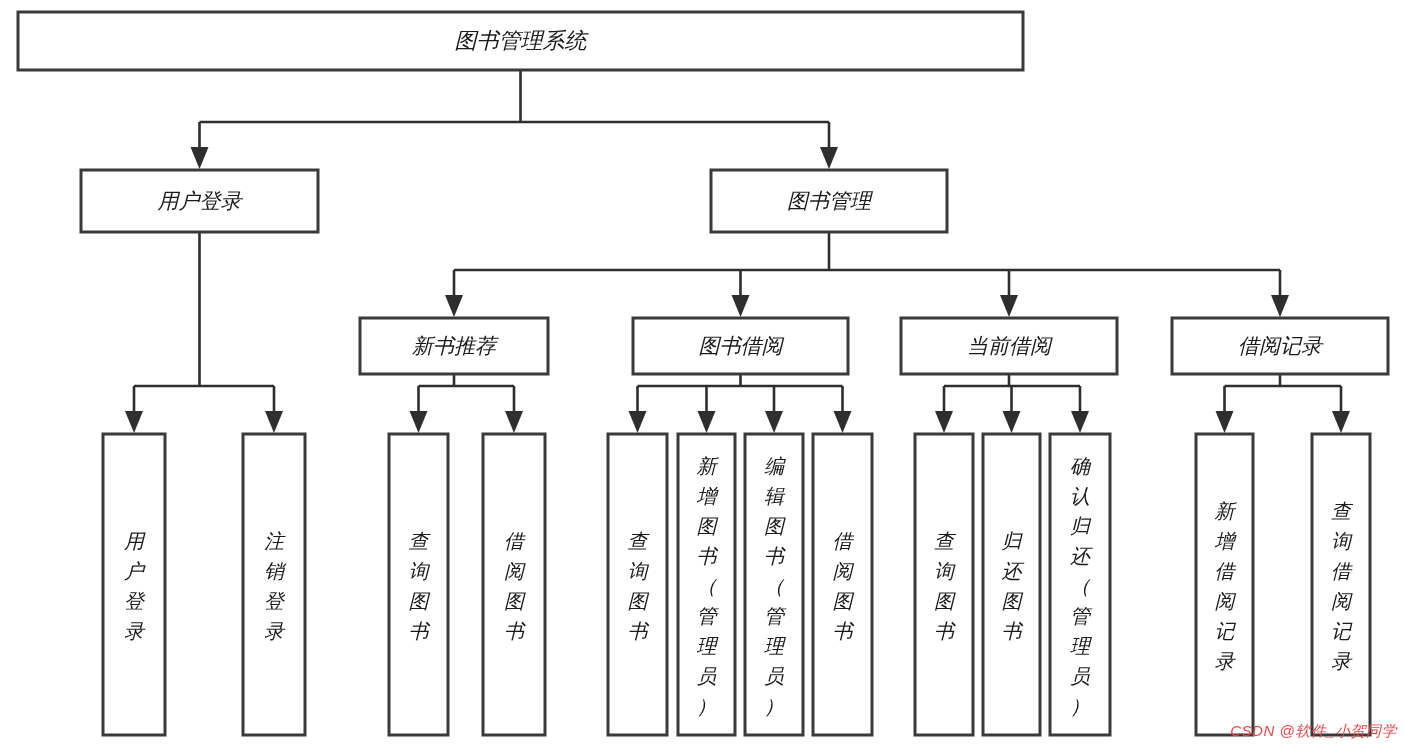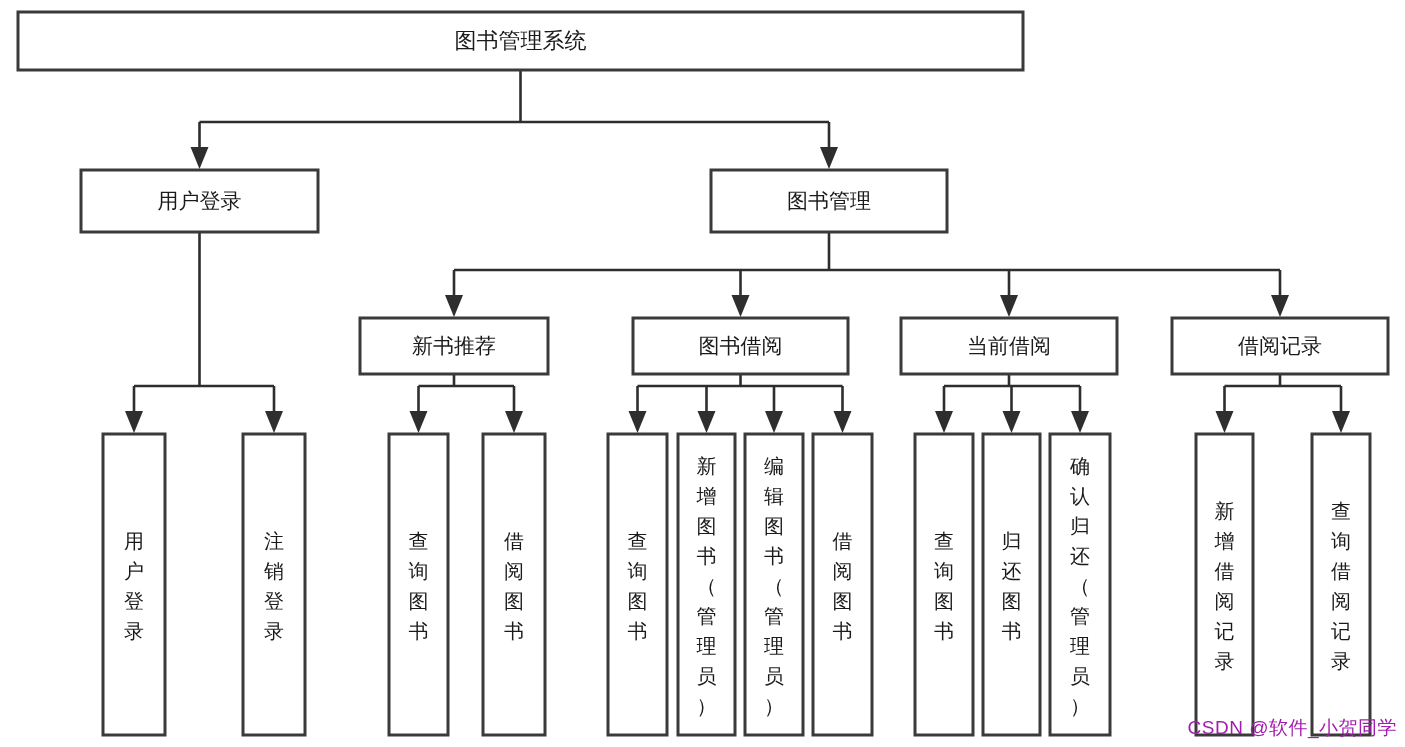--- a/index.html
+++ b/index.html
@@ -13,20 +13,21 @@
     font-family: "Liberation Sans", "DejaVu Sans", sans-serif;
     overflow: hidden;
     position: relative;
   }
   #diagram-root {
     position: absolute;
     left: 0;
     top: 0;
     width: 1405px;
     height: 747px;
+    font-style: italic;
   }
   svg.diagram {
     display: block;
     width: 1405px;
     height: 747px;
   }
   .node-box {
     fill: #ffffff;
     stroke: #3a3a3a;
     stroke-width: 3;
@@ -54,22 +55,22 @@
   }
   .arrow-head {
     fill: #2e2e2e;
     stroke: none;
   }
   .watermark {
     position: absolute;
     right: 8px;
     bottom: 6px;
     font-family: "Liberation Sans", "DejaVu Sans", sans-serif;
-    font-size: 19px;
-    color: #a21caf;
+    font-size: 15px;
+    color: #ef4444;
     letter-spacing: 0.5px;
     white-space: nowrap;
     user-select: none;
   }
 </style>
 </head>
 <body>
 
 <div id="diagram-root">
   <svg class="diagram" viewBox="0 0 1405 747" xmlns="http://www.w3.org/2000/svg">

